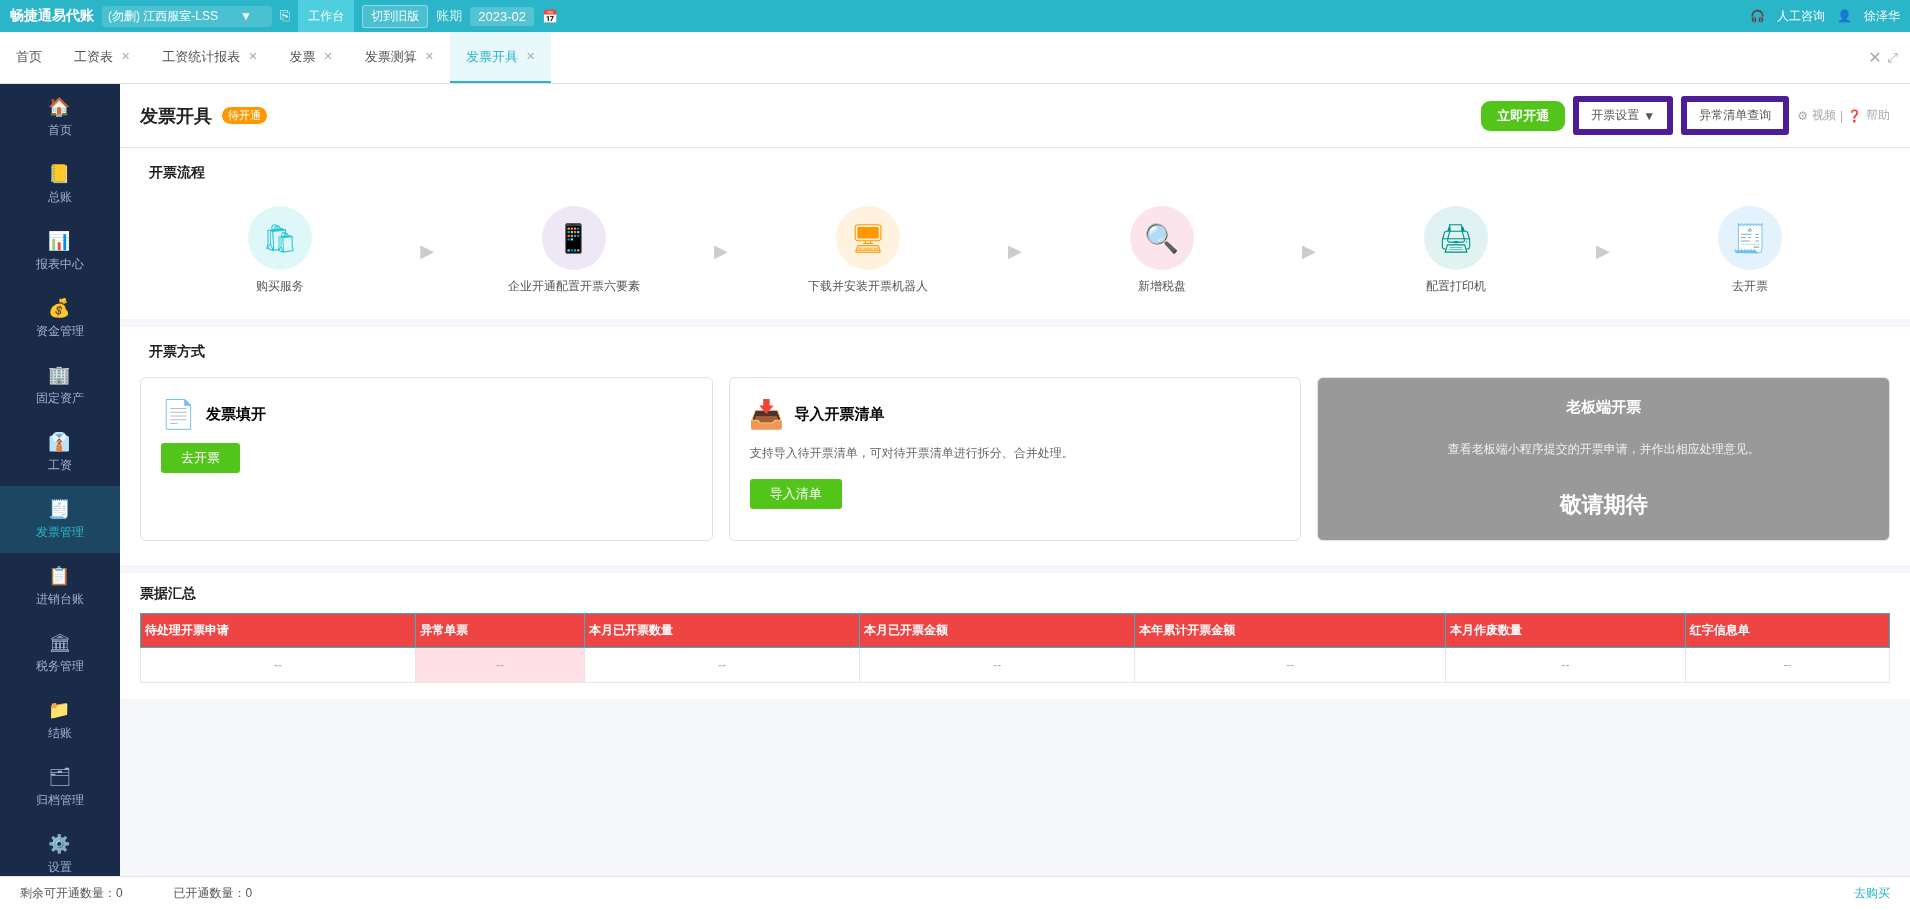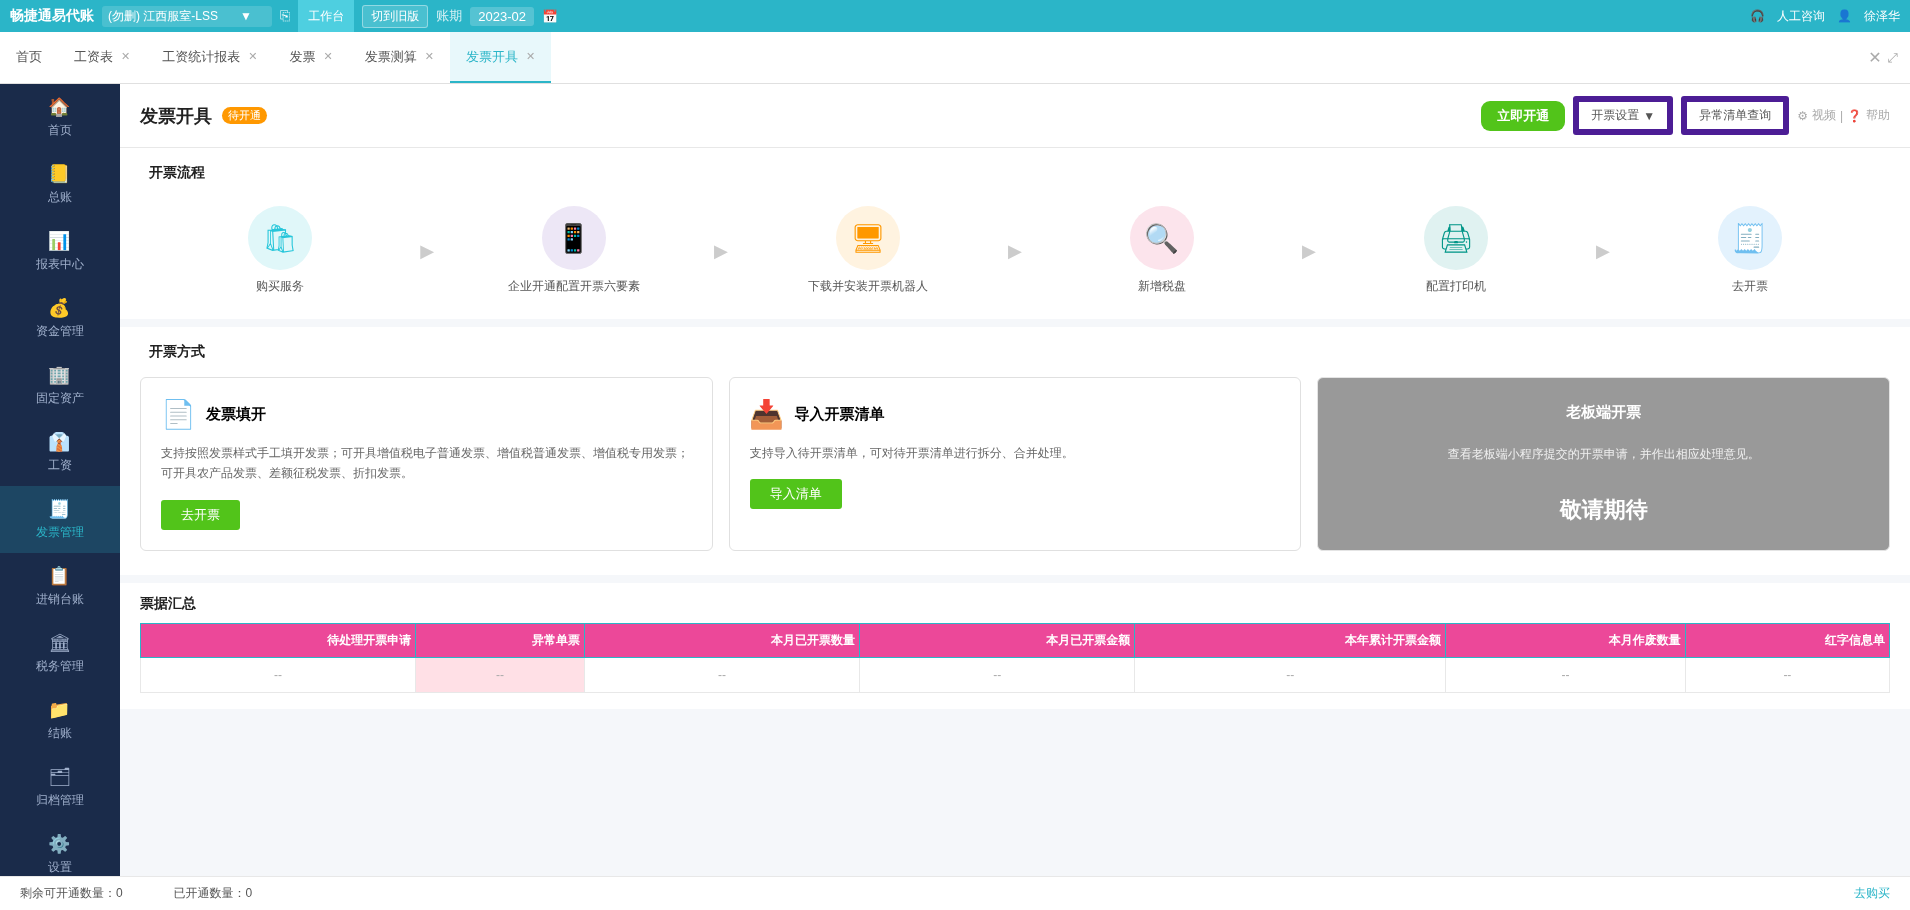--- a/index.html
+++ b/index.html
@@ -70,21 +70,21 @@
     .method-desc { font-size: 12px; color: #666; line-height: 1.7; margin-bottom: 16px; }
     .btn-go { background: #52c41a; color: white; border: none; border-radius: 3px; padding: 6px 20px; cursor: pointer; font-size: 13px; }
     .coming-soon { font-size: 22px; font-weight: bold; color: white; text-align: center; margin-top: 8px; }
     .disabled-title { font-size: 15px; font-weight: bold; color: white; }
     .disabled-desc { font-size: 12px; color: rgba(255,255,255,0.85); text-align: center; margin: 8px 0; }
 
     
     .summary-section { padding: 0 20px 16px; background: white; }
     .summary-title { font-size: 14px; font-weight: bold; color: #222; padding: 12px 0 10px 0; }
     .summary-table { width: 100%; border-collapse: collapse; }
-    .summary-table th { background: #ec4899; color: white; padding: 8px 4px; text-align: right; font-size: 12px; border: 1px solid #2bb5c8; }
+    .summary-table th { background: #ef4444; color: white; padding: 8px 4px; text-align: left; font-size: 12px; border: 1px solid #2bb5c8; }
     .summary-table td { padding: 10px 4px; text-align: center; font-size: 12px; color: #aaa; border: 1px solid #e8e8e8; }
     .summary-table td.abnormal { background: #ffe0e6; }
 
     
     .page-footer { background: white; border-top: 1px solid #e8e8e8; padding: 8px 20px; display: flex; align-items: center; justify-content: space-between; flex-shrink: 0; font-size: 12px; color: #555; }
     .footer-link { color: #2bb5c8; cursor: pointer; text-decoration: none; }
 
     
     .tag-waiting { background: #ff9800; color: white; font-size: 11px; padding: 1px 6px; border-radius: 10px; }
   </style>
@@ -282,21 +282,20 @@
 
     <div class="section">
       <div class="section-title">开票方式</div>
       <div class="invoice-methods">
 
         <div class="method-card">
           <div class="method-card-header">
             <span class="method-icon" style="color:#2bb5c8;">📄</span>
             <span class="method-title">发票填开</span>
           </div>
-          <div class="method-desc">支持按照发票样式手工填开发票；可开具增值税电子普通发票、增值税普通发票、增值税专用发票；可开具农产品发票、差额征税发票、折扣发票。</div>
           <button class="btn-go">去开票</button>
         </div>
 
         <div class="method-card">
           <div class="method-card-header">
             <span class="method-icon" style="color:#2bb5c8;">📥</span>
             <span class="method-title">导入开票清单</span>
           </div>
           <div class="method-desc">支持导入待开票清单，可对待开票清单进行拆分、合并处理。</div>
           <button class="btn-go">导入清单</button>

